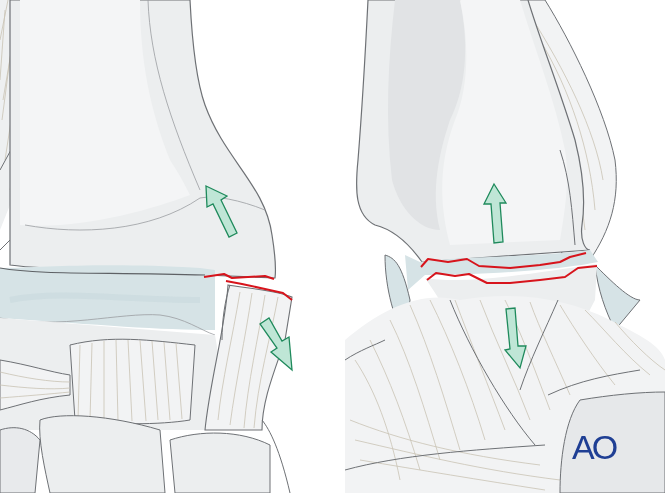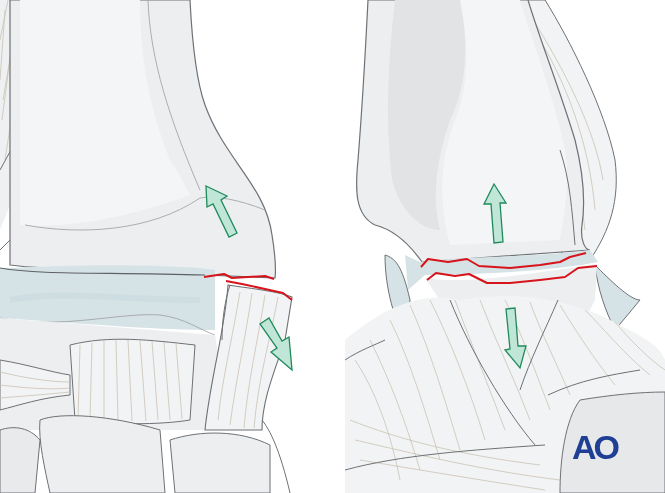--- a/index.html
+++ b/index.html
@@ -1,21 +1,21 @@
 <!DOCTYPE html>
 <html><head>
 <meta charset="utf-8">
 <style>
   html, body { margin: 0; padding: 0; background: #ffffff; }
   body { width: 665px; height: 493px; overflow: hidden; position: relative; font-family: "Liberation Sans", sans-serif; }
   .panel { position: absolute; top: 0; height: 493px; overflow: hidden; background: #ffffff; }
   #panel-left { left: 0; width: 340px; }
   #panel-right { left: 345px; width: 320px; }
   svg { display: block; }
-  .logo { position: absolute; left: 572px; top: 430px; font-family: "Liberation Sans", sans-serif; font-size: 34px; font-weight: bold; letter-spacing: -3px; color: #1f3f94; line-height: 1; }
+  .logo { position: absolute; left: 572px; top: 430px; font-family: "Liberation Sans", sans-serif; font-size: 34px; font-weight: normal; letter-spacing: -3px; color: #1f3f94; line-height: 1; }
 </style>
 </head>
 <body>
 
 <div class="panel" id="panel-left">
   <svg width="340" height="493" viewBox="0 0 340 493">
 
     <rect x="0" y="0" width="340" height="493" fill="#ffffff"></rect>
 
     <path d="M0 0 L40 0 L35 80 L20 180 L0 230 Z" fill="#eef0f1" stroke="none"></path>

